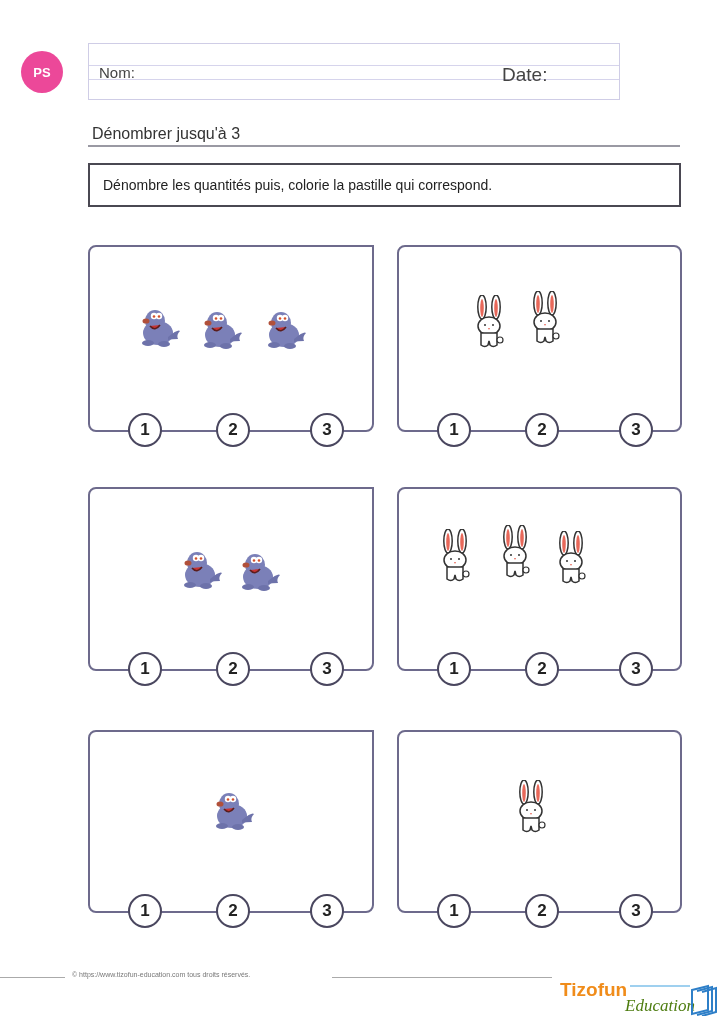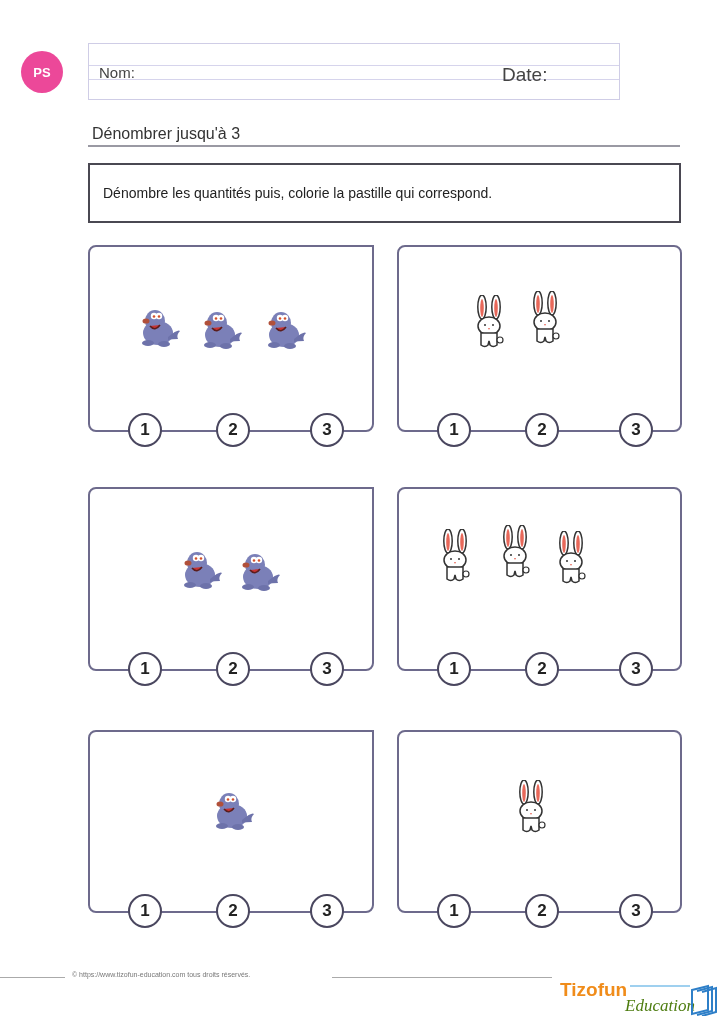--- a/index.html
+++ b/index.html
@@ -5,21 +5,21 @@
   html,body{margin:0;padding:0;background:#ffffff;}
   body{width:725px;height:1024px;position:relative;overflow:hidden;font-family:"Liberation Sans","DejaVu Sans",sans-serif;color:#333;}
   .badge{position:absolute;left:21px;top:51px;width:42px;height:42px;border-radius:50%;background:#ec4899;color:#fff;font-weight:bold;font-size:13px;display:flex;align-items:center;justify-content:center;}
   .namebox{position:absolute;left:88px;top:43px;width:532px;height:57px;border:1px solid #cfcde6;box-sizing:border-box;padding-left:20px;}
   .namebox .l1{position:absolute;left:0;right:0;top:21px;border-top:1px solid #d6d4ec;}
   .namebox .l2{position:absolute;left:0;right:0;top:35px;border-top:1px solid #d6d4ec;}
   .nom{position:absolute;left:10px;top:20px;font-size:15px;color:#444;}
   .date{position:absolute;left:413px;top:20px;font-size:19px;color:#444;}
   .subtitle{position:absolute;left:92px;top:125px;font-size:16px;color:#333;}
   .subline{position:absolute;left:88px;top:145px;width:592px;border-top:2px solid #9a99a3;}
-  .instr{position:absolute;left:88px;top:163px;width:593px;height:60px;border:2px solid #4a4852;box-sizing:border-box;display:flex;align-items:center;padding-left:13px;font-size:14px;color:#222;}
+  .instr{position:absolute;left:88px;top:163px;width:593px;height:44px;border:2px solid #4a4852;box-sizing:border-box;display:flex;align-items:center;padding-left:13px;font-size:14px;color:#222;}
   .panel{position:absolute;width:286px;height:187px;border:2px solid #6d6a8c;box-sizing:border-box;border-radius:8px;}
   .circles{position:absolute;left:0;right:0;bottom:-19px;height:36px;}
   .circ{position:absolute;width:34px;height:34px;border-radius:50%;border:2px solid #4a475f;background:#fff;box-sizing:border-box;display:flex;align-items:center;justify-content:center;font-weight:bold;font-size:17px;color:#222;}
   .footer-line1{position:absolute;left:0;top:977px;width:65px;border-top:1px solid #aaa;}
   .footer-text{position:absolute;left:72px;top:971px;font-size:7px;color:#777;}
   .footer-line2{position:absolute;left:332px;top:977px;width:220px;border-top:1px solid #aaa;}
   .logo{position:absolute;left:560px;top:959px;width:160px;height:40px;margin-top:20px;}
   .logo-t{position:absolute;left:0;top:0;font-weight:bold;font-size:19px;color:#f08c1a;}
   .logo-e{position:absolute;left:65px;top:17px;font-family:"Liberation Serif",serif;font-style:italic;font-size:17px;color:#4d7c0f;}
 </style>

